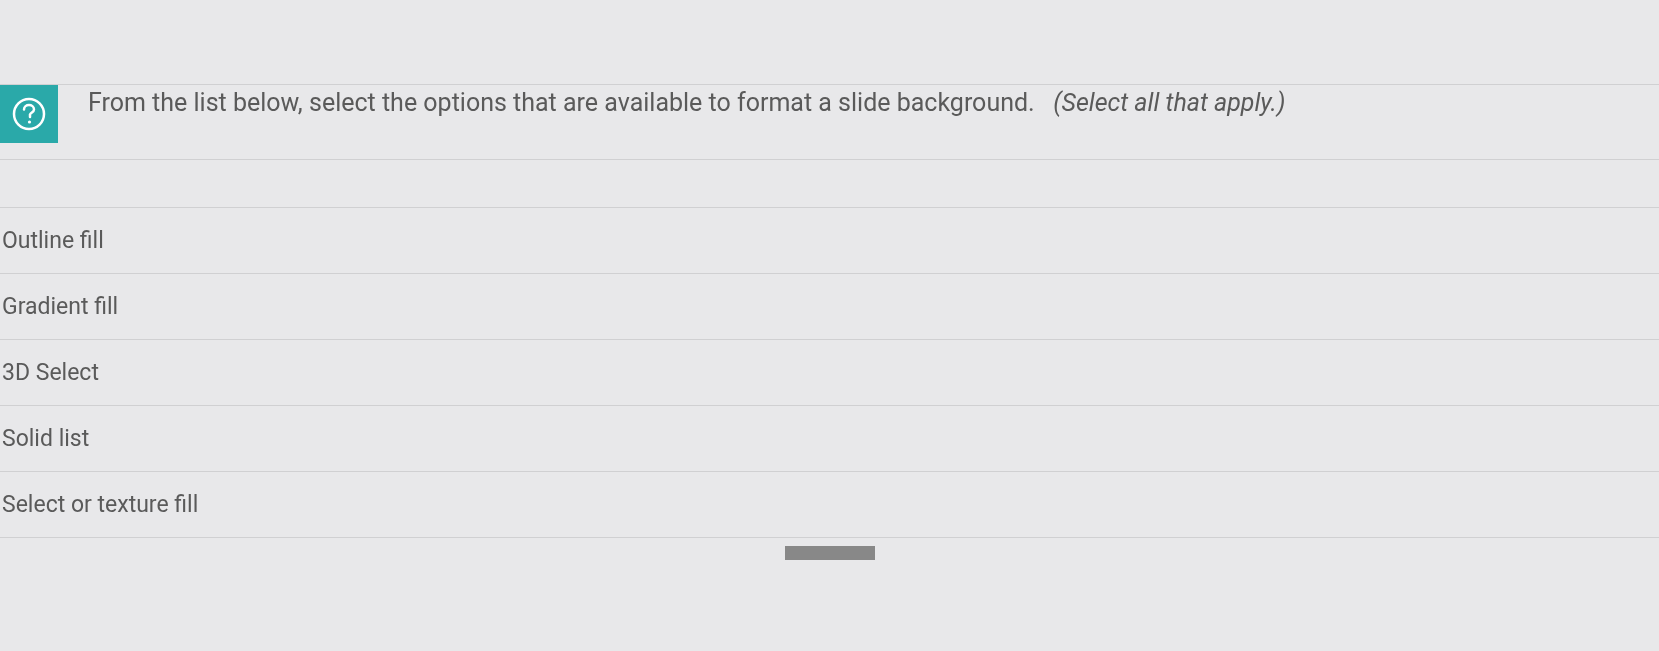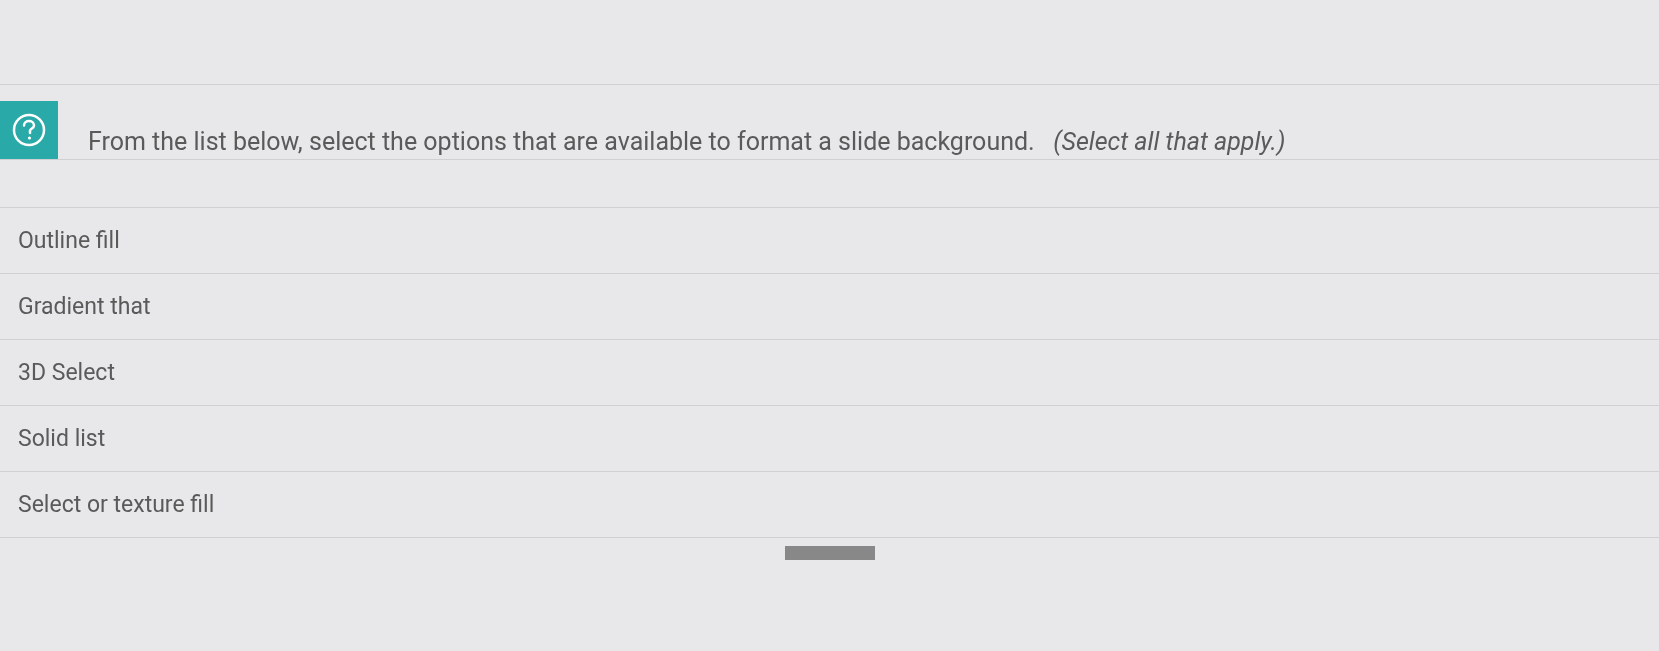--- a/index.html
+++ b/index.html
@@ -16,21 +16,21 @@
     }
     .container {
       width: 100%;
     }
     .top-spacer {
       height: 85px;
       border-bottom: 1px solid #d0d0d2;
     }
     .question-row {
       display: flex;
-      align-items: flex-end;
+      align-items: flex-start;
       padding: 0;
       border-bottom: 1px solid #d0d0d2;
       min-height: 75px;
     }
     .question-icon {
       width: 58px;
       height: 58px;
       background: #2aa9a9;
       display: flex;
       align-items: center;
@@ -53,21 +53,21 @@
     }
     .gap-row {
       height: 48px;
       border-bottom: 1px solid #d0d0d2;
     }
     .option-row {
       display: flex;
       align-items: center;
       height: 66px;
       border-bottom: 1px solid #d0d0d2;
-      padding-left: 18px;
+      padding-left: 2px;
       cursor: pointer;
     }
     .option-text {
       font-size: 23px;
       color: #5a5a5a;
     }
     .bottom-area {
       display: flex;
       justify-content: center;
       padding-top: 8px;
@@ -98,21 +98,21 @@
       <span class="question-hint">(Select all that apply.)</span>
     </div>
   </div>
 
   <div class="gap-row"></div>
 
   <div class="option-row">
     <span class="option-text">Outline fill</span>
   </div>
   <div class="option-row">
-    <span class="option-text">Gradient that</span>
+    <span class="option-text">Gradient fill</span>
   </div>
   <div class="option-row">
     <span class="option-text">3D Select</span>
   </div>
   <div class="option-row">
     <span class="option-text">Solid list</span>
   </div>
   <div class="option-row">
     <span class="option-text">Select or texture fill</span>
   </div>

